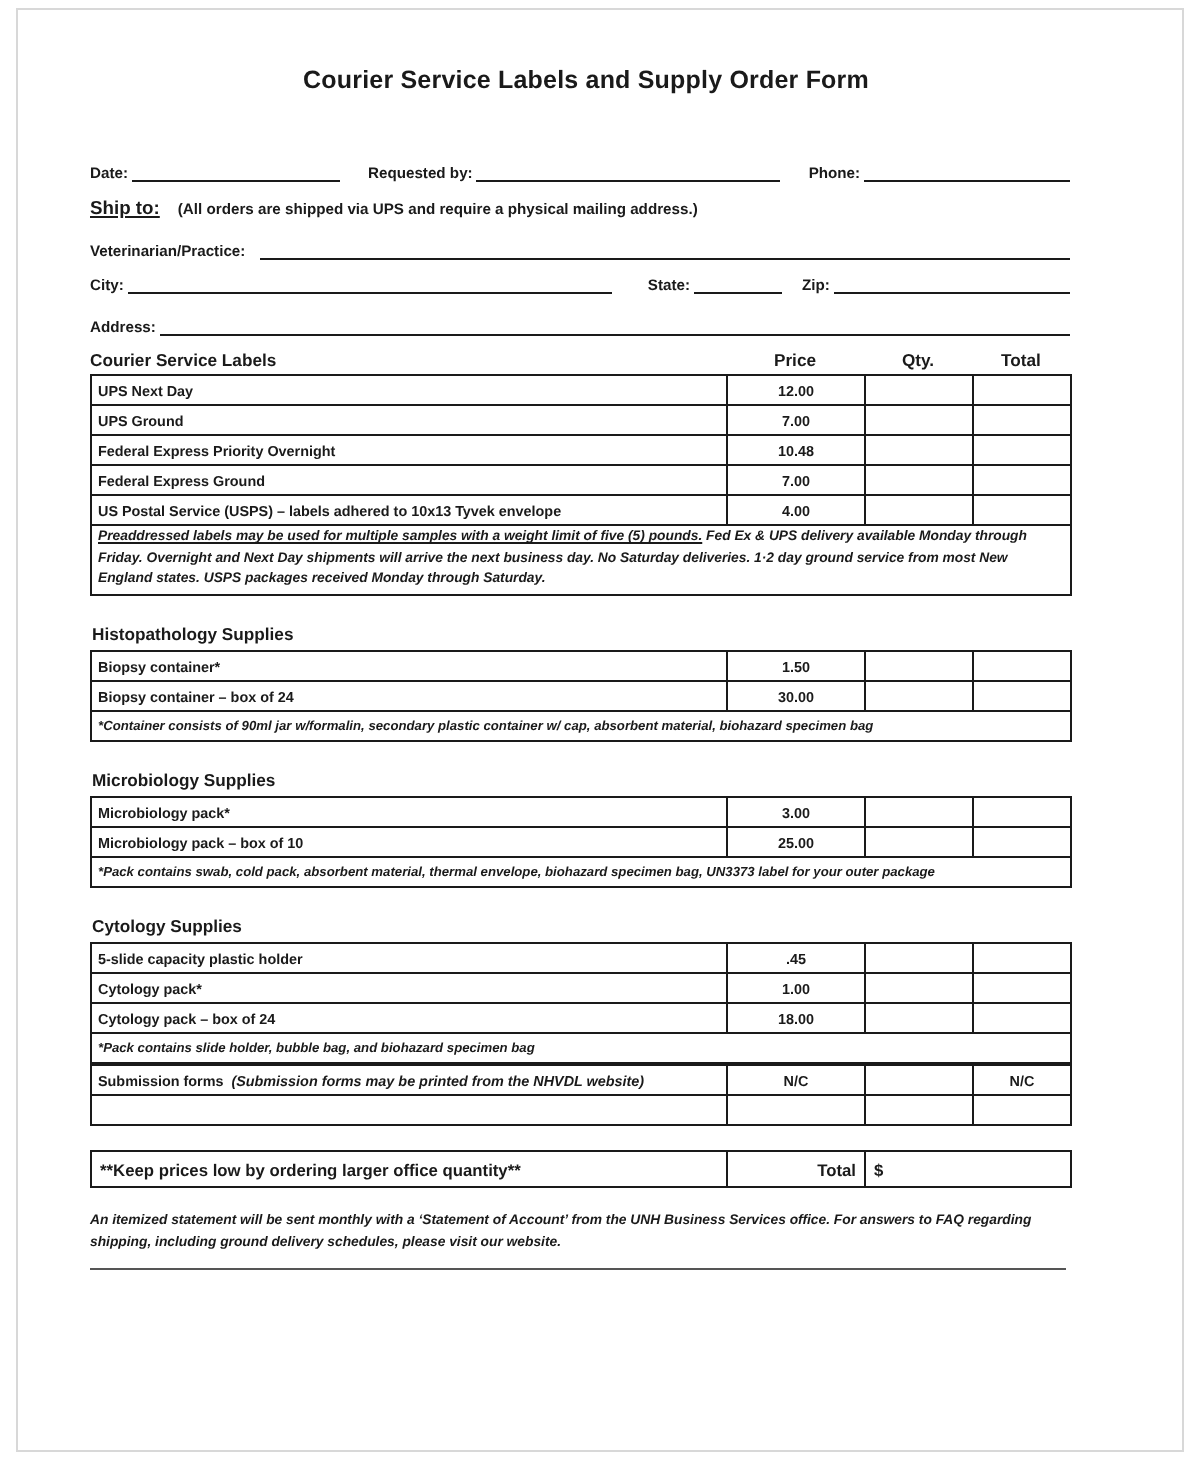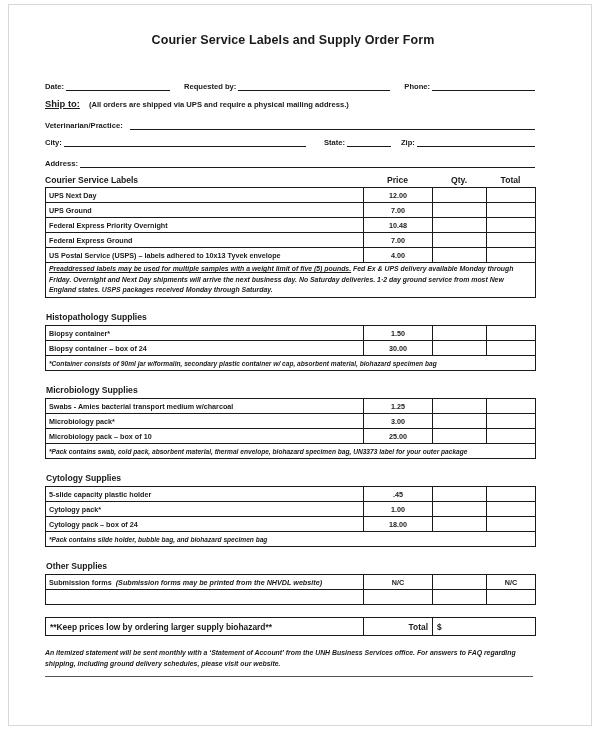--- a/index.html
+++ b/index.html
@@ -291,26 +291,20 @@
     <div class="section-head spaced">Microbiology Supplies</div>
     <table class="grid">
       <colgroup>
           <col style="width:318px">
           <col style="width:69px">
           <col style="width:54px">
           <col style="width:49px">
         </colgroup>
       <tbody>
         <tr>
-          <td>Swabs - Amies bacterial transport medium w/charcoal</td>
-          <td class="price">1.25</td>
-          <td class="qty"></td>
-          <td class="total"></td>
-        </tr>
-        <tr>
           <td>Microbiology pack*</td>
           <td class="price">3.00</td>
           <td class="qty"></td>
           <td class="total"></td>
         </tr>
         <tr>
           <td>Microbiology pack – box of 10</td>
           <td class="price">25.00</td>
           <td class="qty"></td>
           <td class="total"></td>
@@ -347,21 +341,20 @@
           <td class="price">18.00</td>
           <td class="qty"></td>
           <td class="total"></td>
         </tr>
         <tr>
           <td class="note-cell" colspan="4">*Pack contains  slide holder, bubble bag, and biohazard specimen bag</td>
         </tr>
       </tbody>
     </table>
 
-    <div class="section-head spaced">Other Supplies</div>
     <table class="grid">
       <colgroup>
           <col style="width:318px">
           <col style="width:69px">
           <col style="width:54px">
           <col style="width:49px">
         </colgroup>
       <tbody>
         <tr>
           <td><span>Submission forms</span><span style="font-style:italic">&nbsp;&nbsp;</span><span style="font-style:italic">(Submission forms may be printed from the NHVDL website)</span></td>
@@ -379,21 +372,21 @@
     </table>
 
     <table class="totalbar">
       <colgroup>
           <col style="width:318px">
           <col style="width:69px">
           <col style="width:103px">
         </colgroup>
       <tbody>
         <tr>
-          <td class="tb-label">**Keep prices low by ordering larger supply biohazard**</td>
+          <td class="tb-label">**Keep prices low by ordering larger office quantity**</td>
           <td class="tb-total">Total</td>
           <td class="tb-dollar"><span>$</span><span></span></td>
         </tr>
       </tbody>
     </table>
 
     <div class="footer-note">An itemized statement will be sent monthly with a ‘Statement of Account’ from the UNH Business Services office. For answers to FAQ regarding shipping, including ground delivery schedules, please visit our website.</div>
     <div class="footer-rule"></div>
 
   </div>

